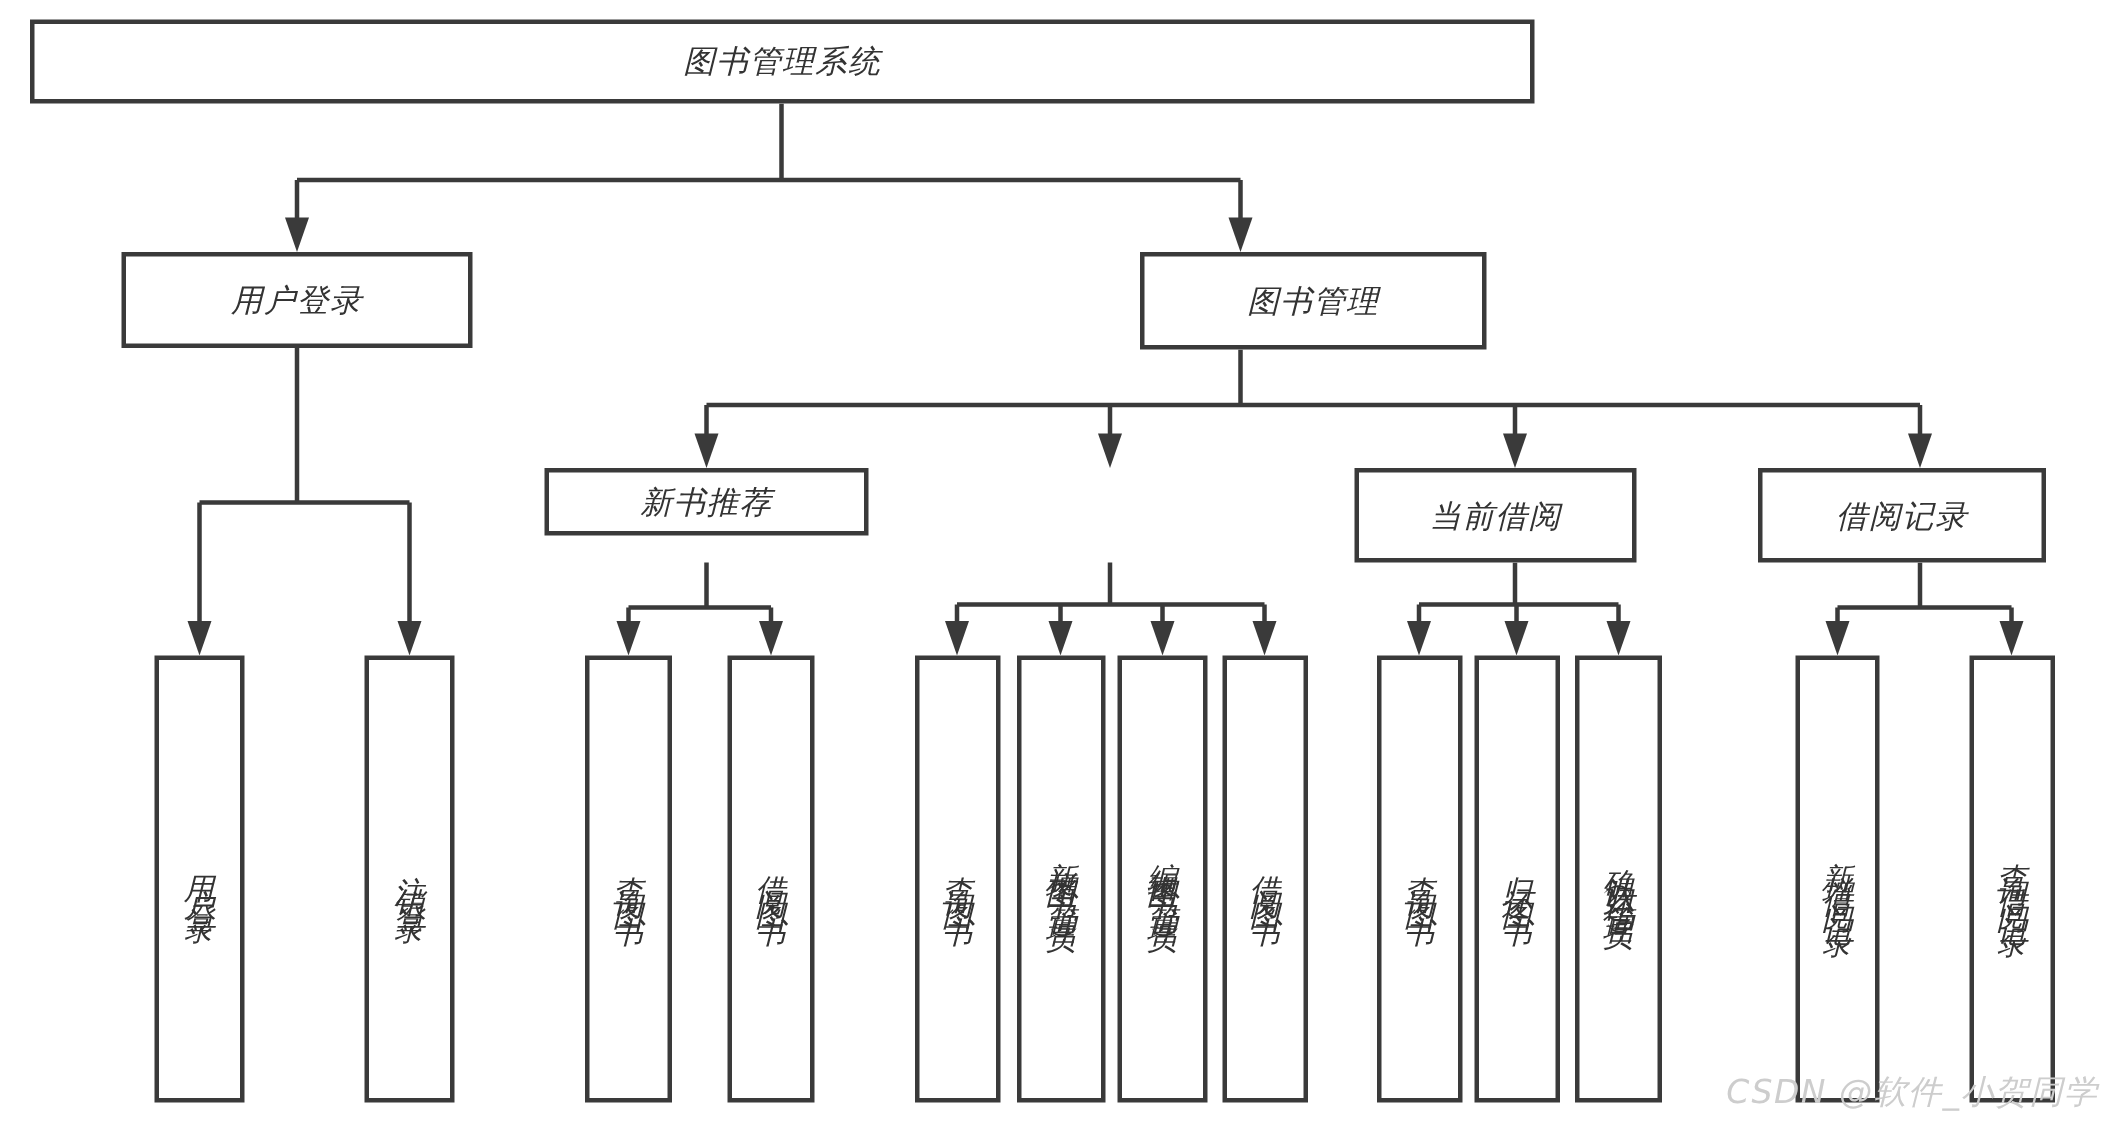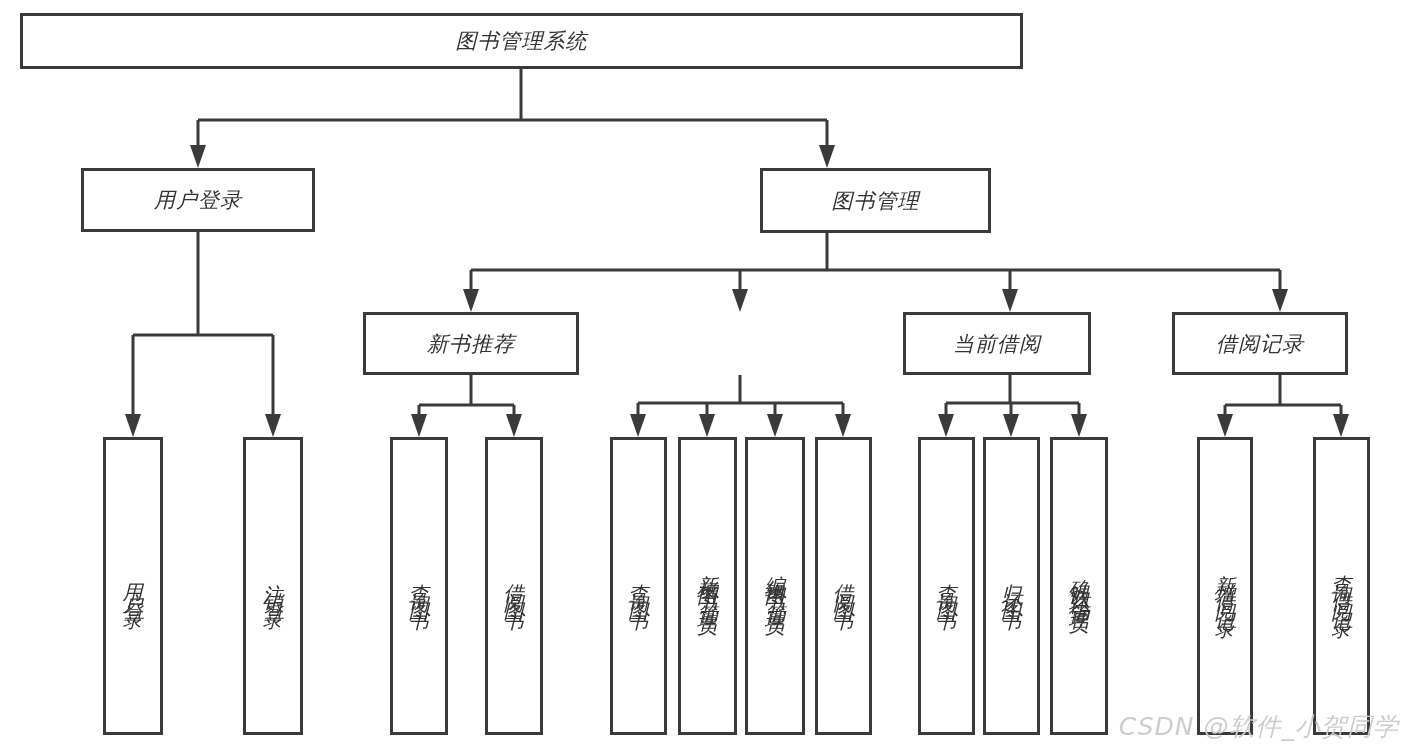--- a/index.html
+++ b/index.html
@@ -37,21 +37,21 @@
     text-orientation:mixed;
     font-size:20px;
     letter-spacing:9px;
     line-height:1;
     white-space:nowrap;
   }
   .watermark{
     position:absolute;
     right:6px;bottom:4px;
     color:var(--watermark);
-    font-size:25px;
+    font-size:22px;
     letter-spacing:1px;
     z-index:3;
     pointer-events:none;
   }
 </style>
 </head>
 <body>
 
 <div class="stage">
 
@@ -89,23 +89,23 @@
     <path d="M1280 375 V405 M1225 405 H1341 M1225 405 V418 M1341 405 V418"></path>
     <polygon points="1217,414 1233,414 1225,437"></polygon>
     <polygon points="1333,414 1349,414 1341,437"></polygon>
   </svg>
 
   <div class="node" style="left:20px;top:13px;width:1003px;height:56px;">图书管理系统</div>
 
   <div class="node" style="left:81px;top:168px;width:234px;height:64px;">用户登录</div>
   <div class="node" style="left:712px;top:168px;width:231px;height:65px;margin-left:48px;">图书管理</div>
 
-  <div class="node" style="left:363px;top:312px;width:216px;height:63px;">新书推荐</div>
+  <div class="node" style="left:363px;top:312px;width:216px;height:45px;">新书推荐</div>
   <div class="node" style="left:903px;top:312px;width:188px;height:63px;">当前借阅</div>
-  <div class="node" style="left:1172px;top:312px;width:176px;height:63px;">借阅记录</div>
+  <div class="node" style="left:1172px;top:312px;width:192px;height:63px;">借阅记录</div>
 
   <div class="node vnode" style="left:103px;top:437px;width:60px;height:298px;">用户登录</div>
   <div class="node vnode" style="left:243px;top:437px;width:60px;height:298px;">注销登录</div>
 
   <div class="node vnode" style="left:390px;top:437px;width:58px;height:298px;">查询图书</div>
   <div class="node vnode" style="left:485px;top:437px;width:58px;height:298px;">借阅图书</div>
 
   <div class="node vnode" style="left:610px;top:437px;width:57px;height:298px;">查询图书</div>
   <div class="node vnode" style="left:678px;top:437px;width:59px;height:298px;letter-spacing:6px;">新增图书（管理员）</div>
   <div class="node vnode" style="left:745px;top:437px;width:60px;height:298px;letter-spacing:6px;">编辑图书（管理员）</div>

